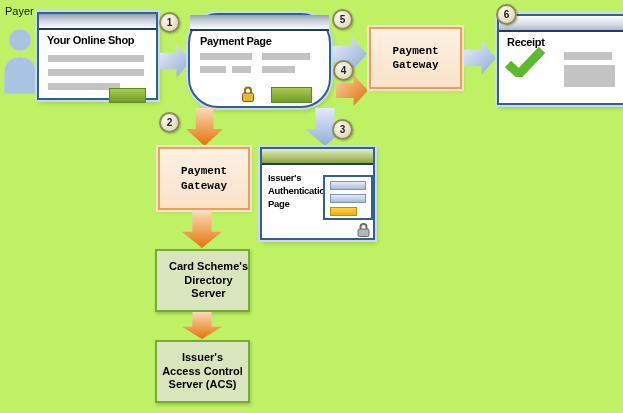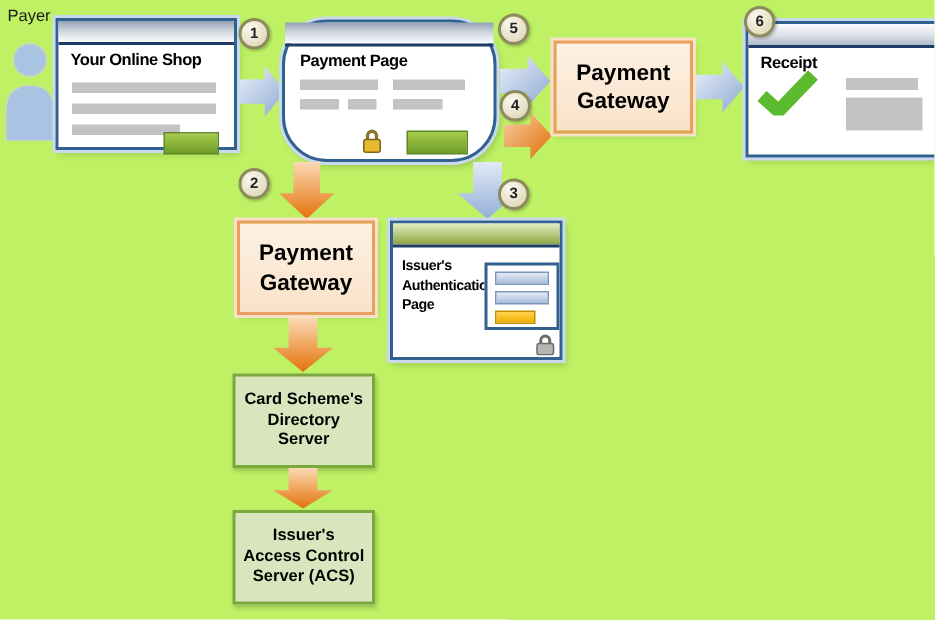--- a/index.html
+++ b/index.html
@@ -26,23 +26,23 @@
   
   .arrow{position:absolute;}
   .arrow.right{clip-path:polygon(0% 26%,55% 26%,55% 0%,100% 50%,55% 100%,55% 74%,0% 74%);}
   .arrow.down{clip-path:polygon(26% 0%,74% 0%,74% 55%,100% 55%,50% 100%,0% 55%,26% 55%);}
   .arrow.blue{background:linear-gradient(135deg,#eaf0f9 0%,#8ea9d4 100%);}
   .arrow.down.blue{background:linear-gradient(180deg,#e2eaf7 0%,#93aed8 100%);}
   .arrow.orange{background:linear-gradient(135deg,#f9d2a6 0%,#e06c05 100%);}
   .arrow.down.orange{background:linear-gradient(180deg,#fbd9b4 0%,#e4720a 100%);}
   
   .pbox{position:absolute;box-sizing:border-box;display:flex;align-items:center;justify-content:center;
-        text-align:center;font-size:15px;font-weight:bold;white-space:pre-line;line-height:1.3;
+        text-align:center;font-size:11px;font-weight:bold;white-space:pre-line;line-height:1.3;
         background:linear-gradient(180deg,#fdf1e3,#fae2c9);border:2px solid #e9a05e;
-        box-shadow:0 0 0 2px #f8e0c9,2px 2px 4px rgba(0,0,0,.12);}
+        box-shadow:0 0 0 2px #f8e0c9,2px 2px 4px rgba(0,0,0,.12);font-family:Liberation Mono, monospace;}
   .gbox{position:absolute;box-sizing:border-box;display:flex;align-items:center;justify-content:center;
         text-align:center;font-size:11px;font-weight:bold;white-space:pre-line;line-height:1.25;
         background:#d9e5bd;border:2px solid #78a93a;box-shadow:1px 2px 3px rgba(0,0,0,.2);}
   
   .auth-label{position:absolute;font-size:9.5px;font-weight:bold;letter-spacing:-0.3px;
               white-space:pre-line;line-height:1.35;}
   .form{position:absolute;background:#fff;border:2px solid #31618f;box-sizing:border-box;}
   .field{position:absolute;background:linear-gradient(180deg,#e6ecf5,#a9bcd9);border:1px solid #7a96bf;box-sizing:border-box;}
   .amber{position:absolute;background:linear-gradient(180deg,#ffd34d,#f0ae00);border:1px solid #c08f00;box-sizing:border-box;}
   .payer-label{position:absolute;font-size:11px;color:#1a1a1a;}
@@ -130,21 +130,21 @@
       <div class="amber" style="left:5px;top:30px;width:27px;height:9px;"></div>
     </div>
     <svg class="abs" style="left:95px;top:72px;" width="13" height="16" viewBox="0 0 13 16">
       <path d="M3.5 9 V6 a3 3 0 0 1 6 0 V9" fill="none" stroke="#6b6b6b" stroke-width="2"></path>
       <rect x="1" y="8" width="11" height="7.5" rx="1.5" fill="#b5b5b5" stroke="#6b6b6b" stroke-width="1"></rect>
     </svg>
   </div>
 
   <div class="arrow down orange" style="left:182px;top:212px;width:40px;height:36px;"></div>
 
-  <div class="gbox" style="left:155px;top:249px;width:95px;height:63px;">
+  <div class="gbox" style="left:155px;top:249px;width:95px;height:63px;justify-content:flex-end;">
     <span>Card Scheme's
 Directory
 Server</span>
   </div>
 
   <div class="arrow down orange" style="left:182px;top:312px;width:40px;height:27px;"></div>
 
   <div class="gbox" style="left:155px;top:340px;width:95px;height:63px;">
     <span>Issuer's
 Access Control

